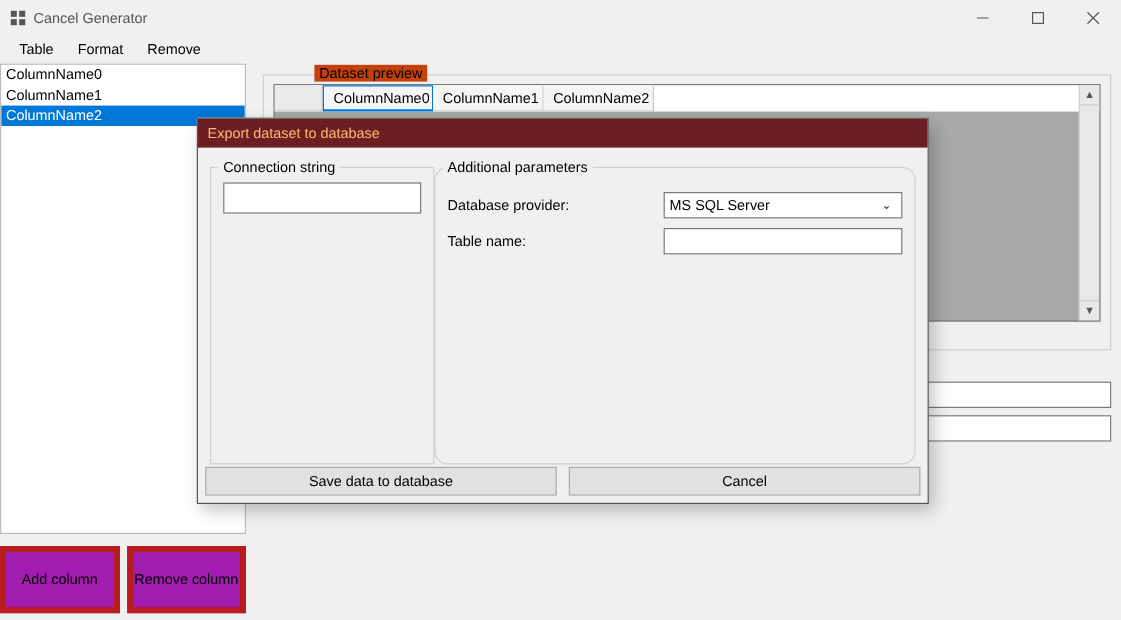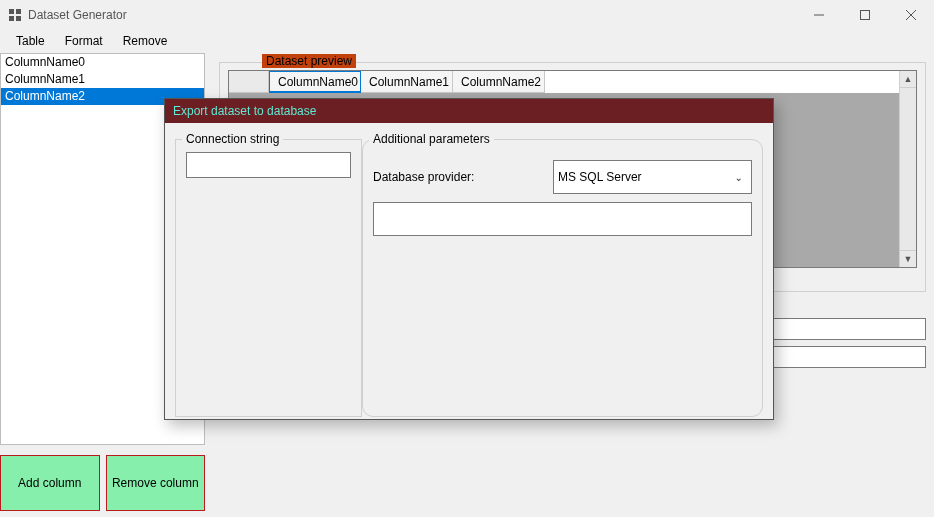--- a/index.html
+++ b/index.html
@@ -17,69 +17,69 @@
   
   .menubar { height: 22px; display: flex; align-items: center; gap: 0; padding: 0 6px; background: #f0f0f0; border-bottom: 0; }
   .menu-item { padding: 2px 10px; }
   
   .main { position: absolute; top: 52px; left: 0; right: 0; bottom: 0; display: flex; }
   .left-panel { width: 211px; display: flex; flex-direction: column; padding: 0 6px 6px 0; }
   .col-list { flex: 1; border: 1px solid #bdbdbd; background: #fff; margin-top: 1px; overflow: hidden; }
   .col-item { padding: 1px 4px; font-size: 12px; line-height: 15px; }
   .col-item.selected { background: #0078d7; color: #fff; }
   .left-buttons { display: flex; gap: 6px; margin-top: 10px; }
-  .lbtn { flex: 1; height: 56px; background: #86efac; border: 1px solid #b91c1c; display: flex; align-items: center; justify-content: center; font-size: 12px; }
+  .lbtn { flex: 1; height: 56px; background: #a21caf; border: 5px solid #b91c1c; display: flex; align-items: center; justify-content: center; font-size: 12px; }
   .right-panel { flex: 1; padding: 0 8px 8px 8px; display: flex; flex-direction: column; }
   .group { border: 1px solid #d0d0d0; border-top: none; position: relative; margin-top: 10px; padding: 8px; }
   .group-label { position: absolute; top: -8px; left: 6px; background: #c2410c; padding: 0 4px; font-size: 12px; margin-left: 36px; }
   .group::before { content: ""; position: absolute; top: 0; left: 0; right: 0; border-top: 1px solid #d0d0d0; }
   .preview-group { height: 230px; padding: 8px 8px 8px 8px; }
   .grid { border: 1px solid #7a7a7a; height: 198px; background: #a9a9a9; position: relative; }
   .grid-head { display: flex; background: #fff; height: 22px; }
   .gh { border-right: 1px solid #c9c9c9; border-bottom: 1px solid #c9c9c9; background: #f5f5f5; display: flex; align-items: center; justify-content: flex-start; padding: 0 8px; font-size: 12px; }
   .gh.rowhdr { width: 40px; background: #eaeaea; }
   .gh.col { width: 92px; }
   .gh.focus { border: 1px solid #0078d7; border-bottom: 2px solid #0078d7; }
   .vscroll { position: absolute; right: 0; top: 0; bottom: 0; width: 17px; background: #e8e8e8; border-left: 1px solid #cfcfcf; }
   .vscroll .arrow { position: absolute; left: 0; right: 0; height: 17px; display: flex; align-items: center; justify-content: center; font-size: 9px; color: #555; }
   .vscroll .arrow.up { top: 0; border-bottom: 1px solid #cfcfcf; }
   .vscroll .arrow.down { bottom: 0; border-top: 1px solid #cfcfcf; }
   .form-row { display: flex; align-items: center; margin: 6px 0; }
   .form-row input { flex: 1; height: 22px; border: 1px solid #7a7a7a; background: #fff; padding: 0 4px; font-size: 12px; }
   
   .dialog { position: absolute; left: 164px; top: 98px; width: 610px; height: 322px; background: #f0f0f0; border: 1px solid #555; box-shadow: 4px 6px 14px rgba(0,0,0,0.25); display: flex; flex-direction: column; }
-  .dlg-title { height: 24px; background: #6b1f23; color: #5eead4; display: flex; align-items: center; padding: 0 8px; font-size: 12px; }
+  .dlg-title { height: 24px; background: #6b1f23; color: #fdba74; display: flex; align-items: center; padding: 0 8px; font-size: 12px; }
   .dlg-body { flex: 1; padding: 6px 10px 2px 10px; display: flex; }
   .dlg-group { border: 1px solid #d0d0d0; position: relative; margin-top: 10px; padding: 12px 10px 10px 10px; }
   .dlg-group-label { position: absolute; top: -8px; left: 6px; background: #f0f0f0; padding: 0 4px; font-size: 12px; }
   .conn-input { width: 100%; height: 26px; border: 1px solid #7a7a7a; background: #fff; padding: 0 4px; font-size: 12px; }
   .param-row { display: flex; align-items: center; margin: 8px 0; }
   .param-label { width: 180px; text-align: left; padding-right: 10px; font-size: 12px; }
-  .param-row input, .param-row .select { flex: 1; height: 34px; border: 1px solid #7a7a7a; background: #fff; padding: 0 4px; font-size: 12px; }
+  .param-row input, .param-row .select { flex: 1; height: 22px; border: 1px solid #7a7a7a; background: #fff; padding: 0 4px; font-size: 12px; }
   .select { background: #e6e6e6; display: flex; align-items: center; justify-content: space-between; }
   .select .chev { font-size: 10px; color: #333; padding: 0 4px; }
   .dlg-footer { display: flex; gap: 10px; padding: 0 6px 6px 6px; }
   .dlg-btn { flex: 1; height: 24px; background: #e1e1e1; border: 1px solid #adadad; display: flex; align-items: center; justify-content: center; font-size: 12px; }
 </style>
 </head>
 <body>
 
 <div class="window">
 
   <div class="titlebar">
     <div class="titlebar-left">
       <span class="app-icon">
         <svg viewBox="0 0 14 14">
             <rect x="1" y="1" width="5" height="5" fill="#555"></rect>
             <rect x="8" y="1" width="5" height="5" fill="#555"></rect>
             <rect x="1" y="8" width="5" height="5" fill="#555"></rect>
             <rect x="8" y="8" width="5" height="5" fill="#555"></rect>
           </svg>
       </span>
-      <span class="title">Dataset Generator</span>
+      <span class="title">Cancel Generator</span>
     </div>
     <div class="win-controls">
       <div class="win-btn">
           <svg viewBox="0 0 10 10">
             <line x1="0" y1="5" x2="10" y2="5"></line>
           </svg>
         </div>
       <div class="win-btn">
           <svg viewBox="0 0 10 10">
             <rect x="0.5" y="0.5" width="9" height="9"></rect>
@@ -153,20 +153,25 @@
       <div class="dlg-group" style="flex:1;border-radius:11px;">
         <span class="dlg-group-label">Additional parameters</span>
         <div class="param-row">
           <div class="param-label">Database provider:</div>
           <div class="select">
             <span>MS SQL Server</span>
             <span class="chev">⌄</span>
           </div>
         </div>
         <div class="param-row">
+          <div class="param-label">Table name:</div>
           <input type="text" value="" style="">
         </div>
       </div>
 
+    </div>
+    <div class="dlg-footer">
+      <div class="dlg-btn">Save data to database</div>
+      <div class="dlg-btn">Cancel</div>
     </div>
   </div>
 
 </div>
 
 </body></html>

